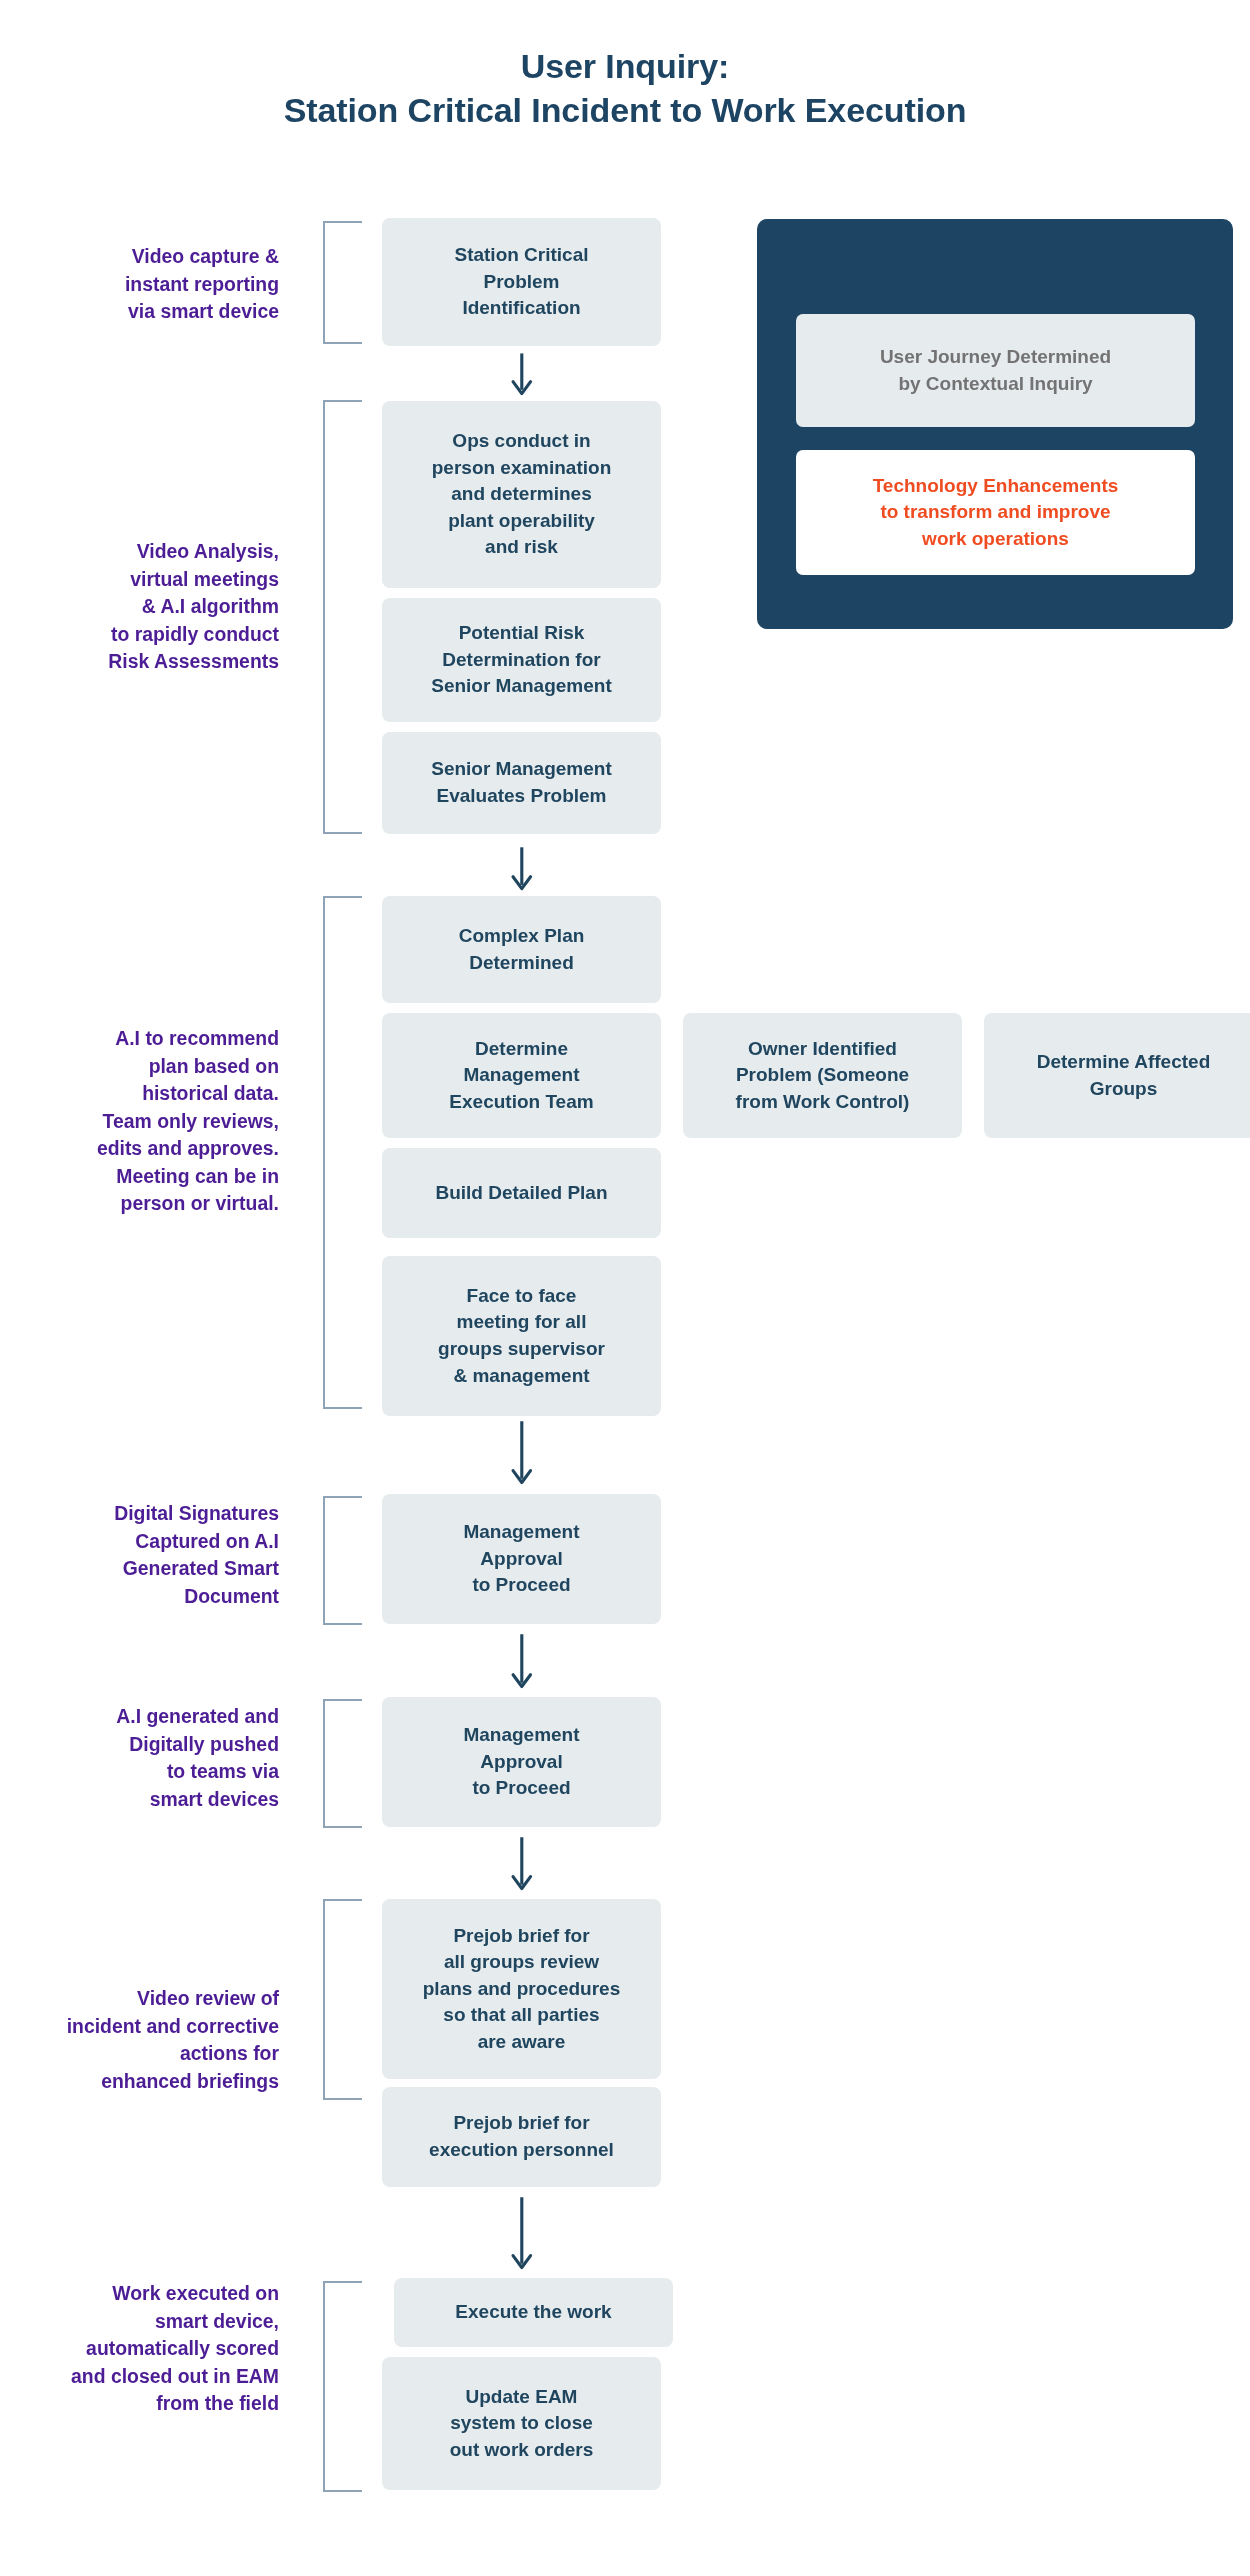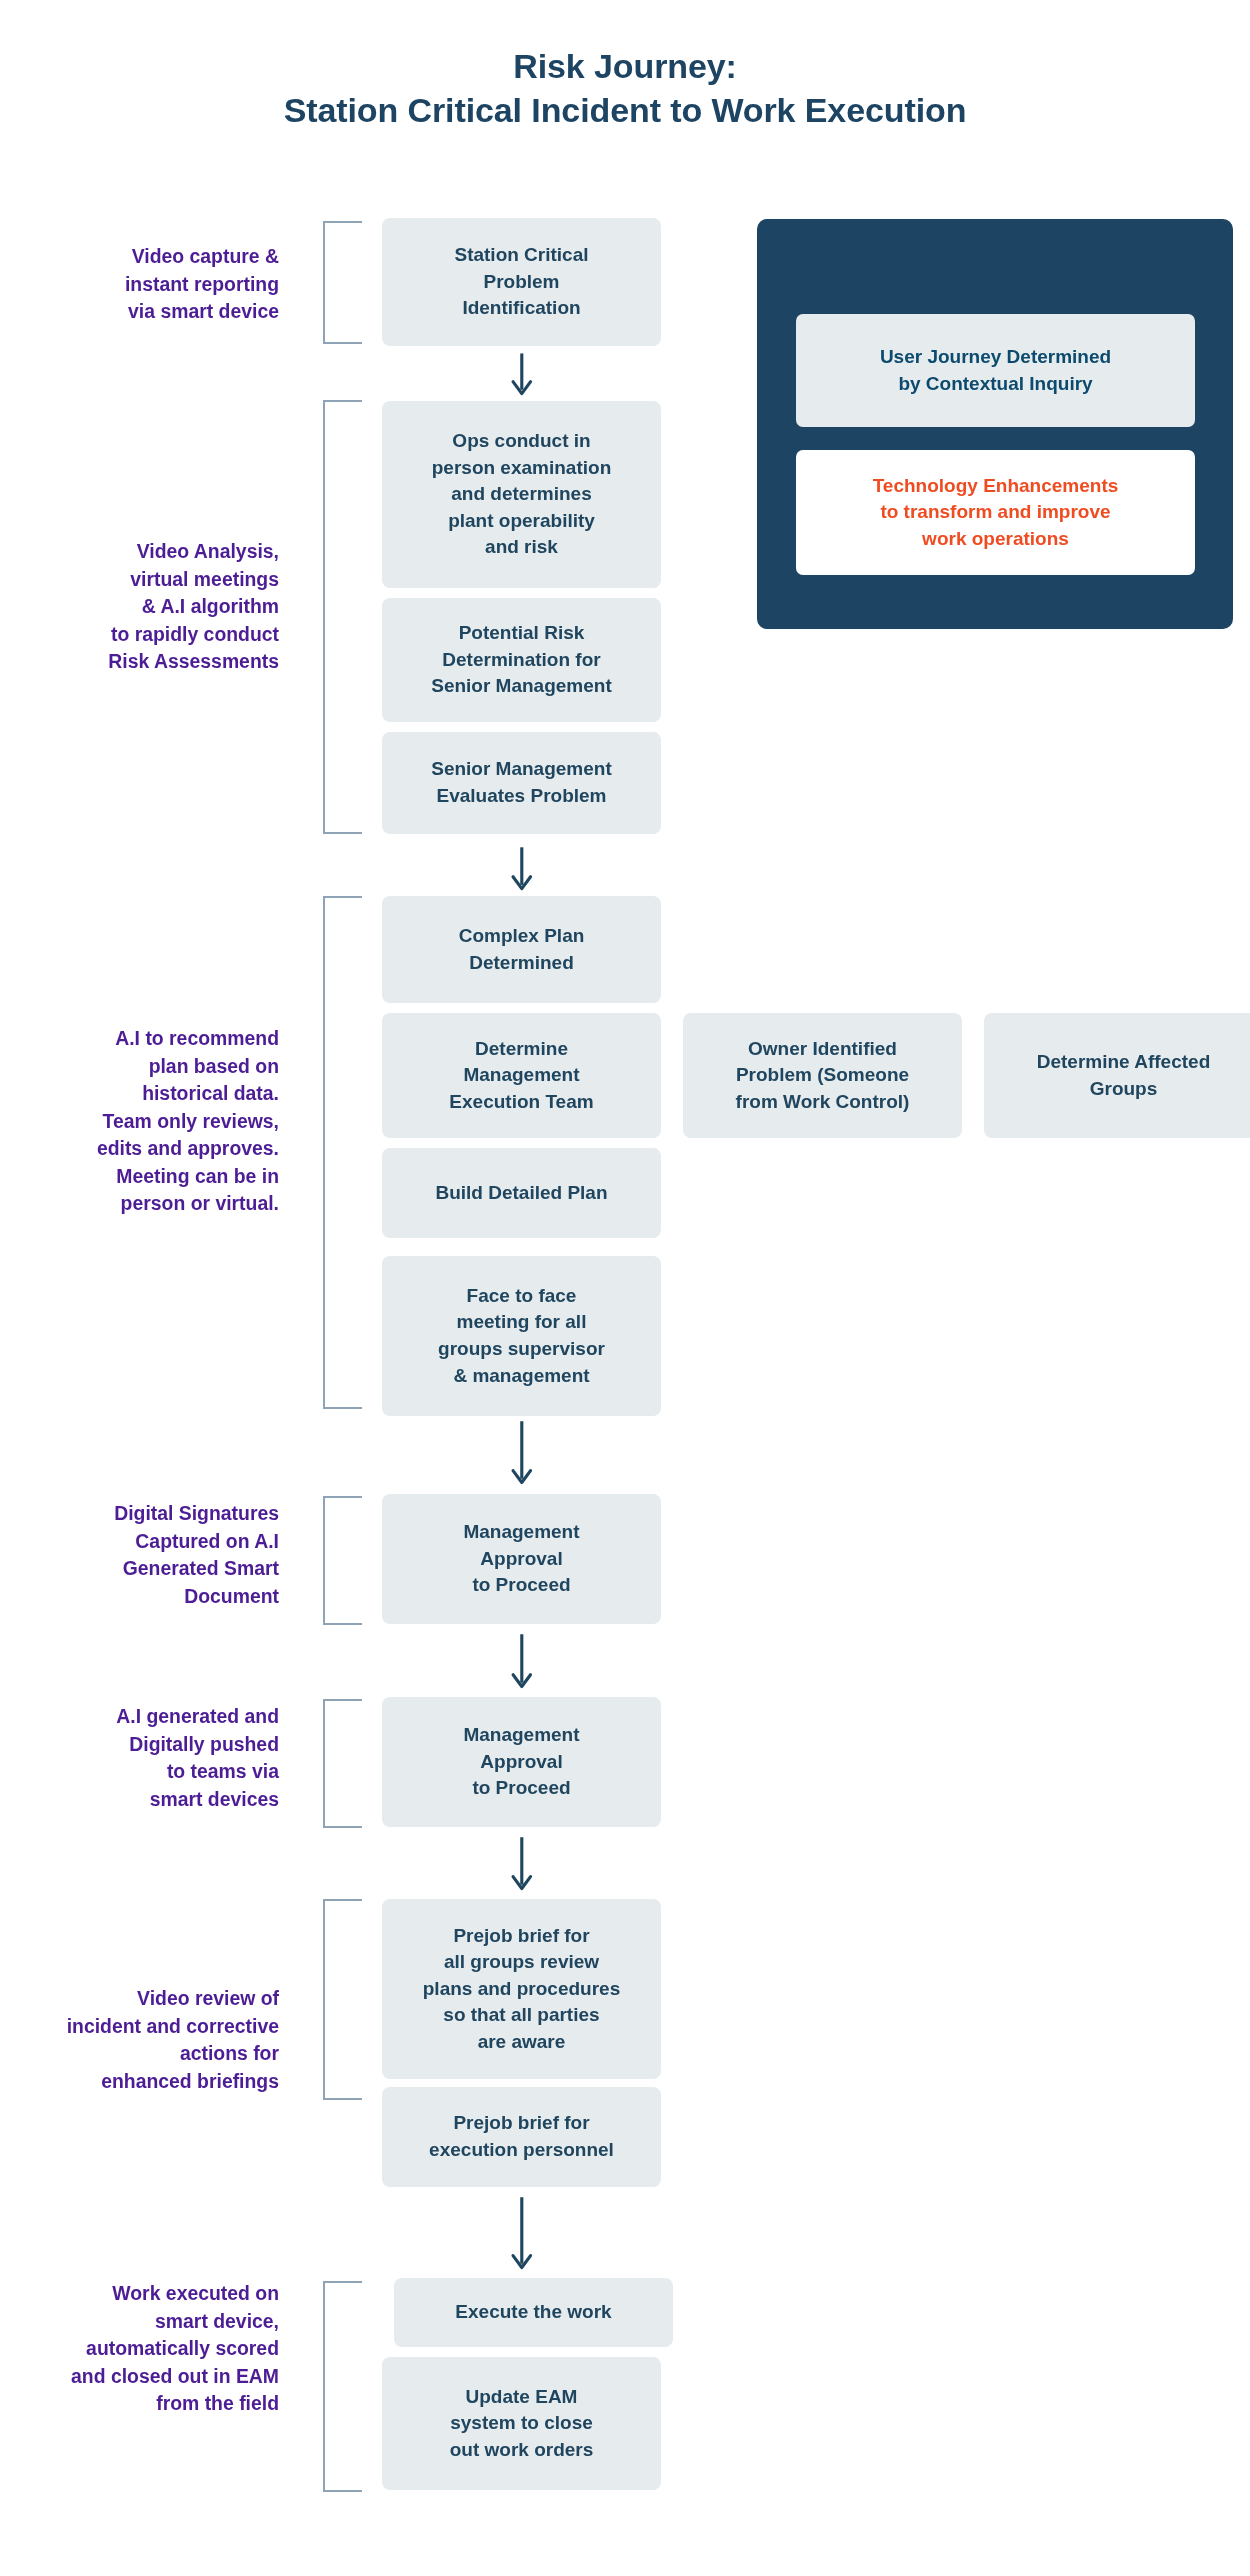--- a/index.html
+++ b/index.html
@@ -84,30 +84,30 @@
     font-size:26px;font-weight:normal;
   }
   .keycard{
     position:absolute;left:39px;width:399px;
     border-radius:6.9px;
     display:flex;align-items:center;justify-content:center;
     text-align:center;
     font-size:19px;font-weight:bold;line-height:1.40;
     box-sizing:border-box;padding:7.5px 13.8px;
   }
-  #keycard1{top:95px;height:113px;background:#e6ebee;color:#0c4a6e;}
+  #keycard1{top:95px;height:113px;background:#e6ebee;color:#737373;}
   #keycard2{top:231px;height:125px;background:#ffffff;color:#f04c22;}
 </style>
 </head>
 <body>
 
 <div class="canvas">
 
   <div id="title">
-    <span class="l">Risk Journey:</span>
+    <span class="l">User Inquiry:</span>
     <span class="l">Station Critical Incident to Work Execution</span>
   </div>
 
   <div id="keypanel">
 
     <div class="keycard" id="keycard1">
       <span>User Journey Determined<br>by Contextual Inquiry</span>
     </div>
 
     <div class="keycard" id="keycard2">

